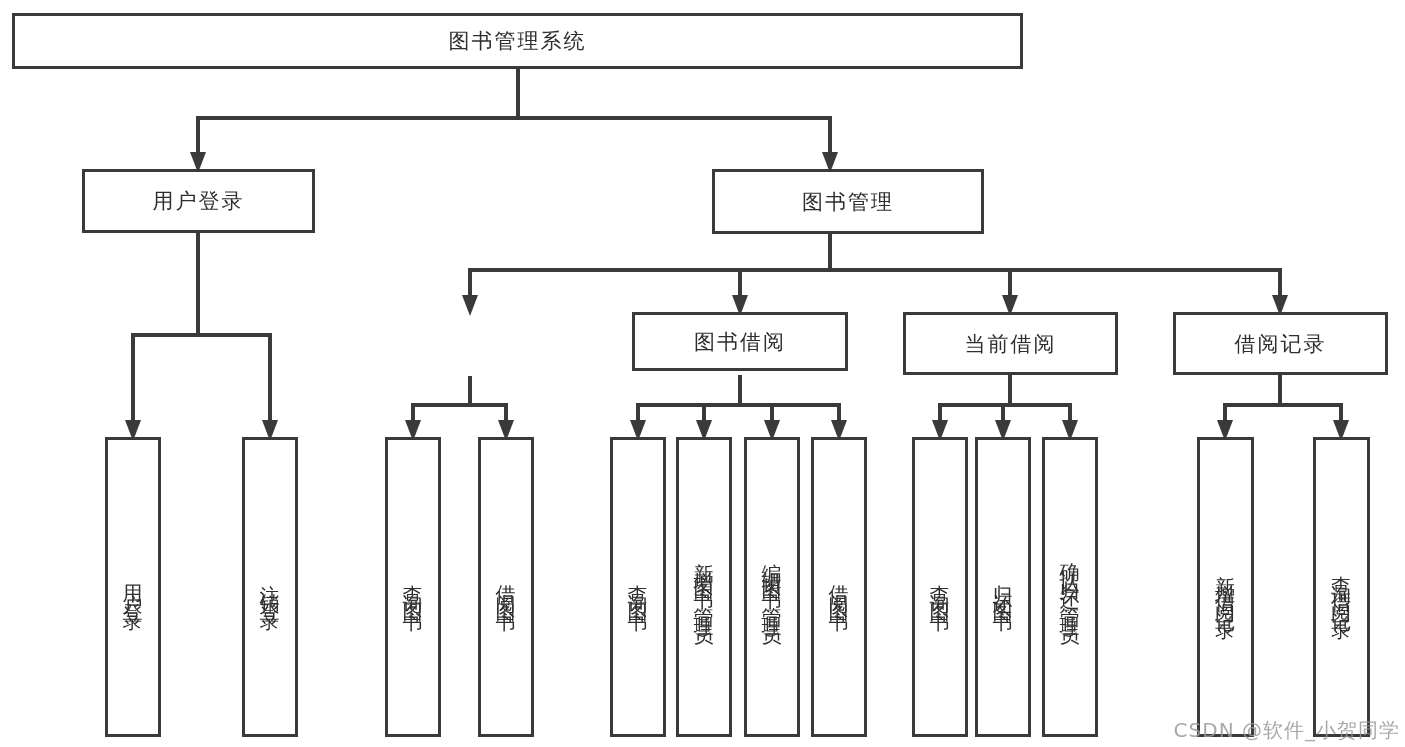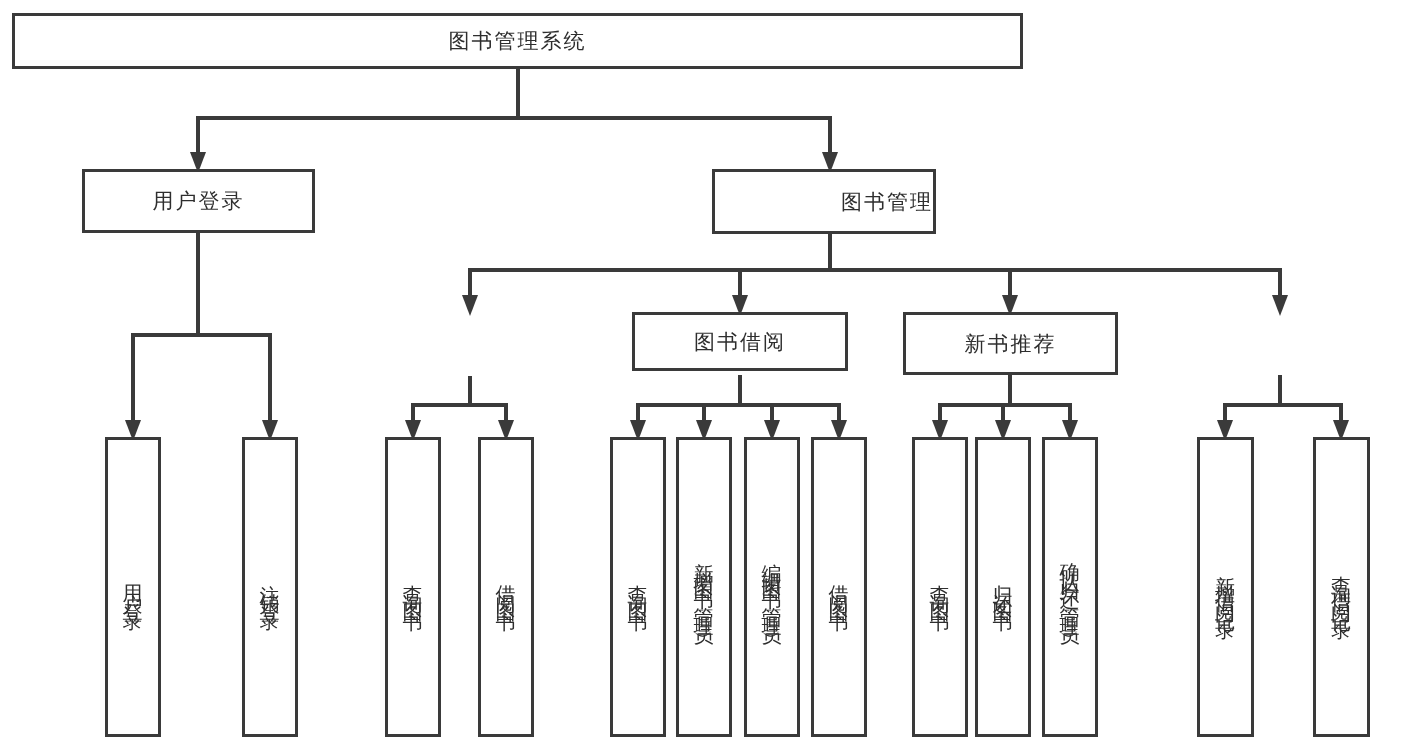--- a/index.html
+++ b/index.html
@@ -63,20 +63,21 @@
     color: var(--wm, #9a9a9a);
     opacity: 0.85;
     z-index: 5;
     white-space: nowrap;
   }
 </style>
 </head>
 <body>
 
 <div class="canvas" id="canvas" style="--line: #3a3a3a; --text: #2e2e2e; --wm: #9a9a9a;">
+  <div class="watermark">CSDN @软件_小贺同学</div>
 <div class="line" style="left: 516px; top: 67px; width: 4px; height: 53px;"></div>
     <div class="line" style="left: 196px; top: 116px; width: 636px; height: 4px;"></div>
     <div class="line" style="left: 196px; top: 118px; width: 4px; height: 37px;"></div>
     <div class="arrowhead" style="left: 190px; top: 152px;"></div>
     <div class="line" style="left: 828px; top: 118px; width: 4px; height: 37px;"></div>
     <div class="arrowhead" style="left: 822px; top: 152px;"></div>
     <div class="line" style="left: 196px; top: 233px; width: 4px; height: 104px;"></div>
     <div class="line" style="left: 131px; top: 333px; width: 141px; height: 4px;"></div>
     <div class="line" style="left: 131px; top: 335px; width: 4px; height: 88px;"></div>
     <div class="arrowhead" style="left: 125px; top: 420px;"></div>
@@ -127,21 +128,21 @@
     </div>
     <div class="node" style="left: 82px; top: 169px; width: 233px; height: 64px;">
       <span class="h-label">用户登录</span>
     </div>
     <div class="node" style="left: 105px; top: 437px; width: 56px; height: 300px;">
       <span class="v-label">用户登录</span>
     </div>
     <div class="node" style="left: 242px; top: 437px; width: 56px; height: 300px;">
       <span class="v-label">注销登录</span>
     </div>
-    <div class="node" style="left: 712px; top: 169px; width: 224px; height: 65px; justify-content: flex-end;">
+    <div class="node" style="left: 712px; top: 169px; width: 272px; height: 65px;">
       <span class="h-label">图书管理</span>
     </div>
     <div class="node" style="left: 385px; top: 437px; width: 56px; height: 300px;">
       <span class="v-label">查询图书</span>
     </div>
     <div class="node" style="left: 478px; top: 437px; width: 56px; height: 300px;">
       <span class="v-label">借阅图书</span>
     </div>
     <div class="node" style="left: 632px; top: 312px; width: 216px; height: 59px;">
       <span class="h-label">图书借阅</span>
@@ -152,30 +153,33 @@
     <div class="node" style="left: 676px; top: 437px; width: 56px; height: 300px;">
       <span class="v-label">新增图书（管理员）</span>
     </div>
     <div class="node" style="left: 744px; top: 437px; width: 56px; height: 300px;">
       <span class="v-label">编辑图书（管理员）</span>
     </div>
     <div class="node" style="left: 811px; top: 437px; width: 56px; height: 300px;">
       <span class="v-label">借阅图书</span>
     </div>
     <div class="node" style="left: 903px; top: 312px; width: 215px; height: 63px;">
-      <span class="h-label">新书推荐</span>
+      <span class="h-label">当前借阅</span>
     </div>
     <div class="node" style="left: 912px; top: 437px; width: 56px; height: 300px;">
       <span class="v-label">查询图书</span>
     </div>
     <div class="node" style="left: 975px; top: 437px; width: 56px; height: 300px;">
       <span class="v-label">归还图书</span>
     </div>
     <div class="node" style="left: 1042px; top: 437px; width: 56px; height: 300px;">
       <span class="v-label">确认归还（管理员）</span>
     </div>
+    <div class="node" style="left: 1173px; top: 312px; width: 215px; height: 63px;">
+      <span class="h-label">借阅记录</span>
+    </div>
     <div class="node" style="left: 1197px; top: 437px; width: 57px; height: 300px;">
       <span class="v-label">新增借阅记录</span>
     </div>
     <div class="node" style="left: 1313px; top: 437px; width: 57px; height: 300px;">
       <span class="v-label">查询借阅记录</span>
     </div>
   </div>
 
 </body></html>

